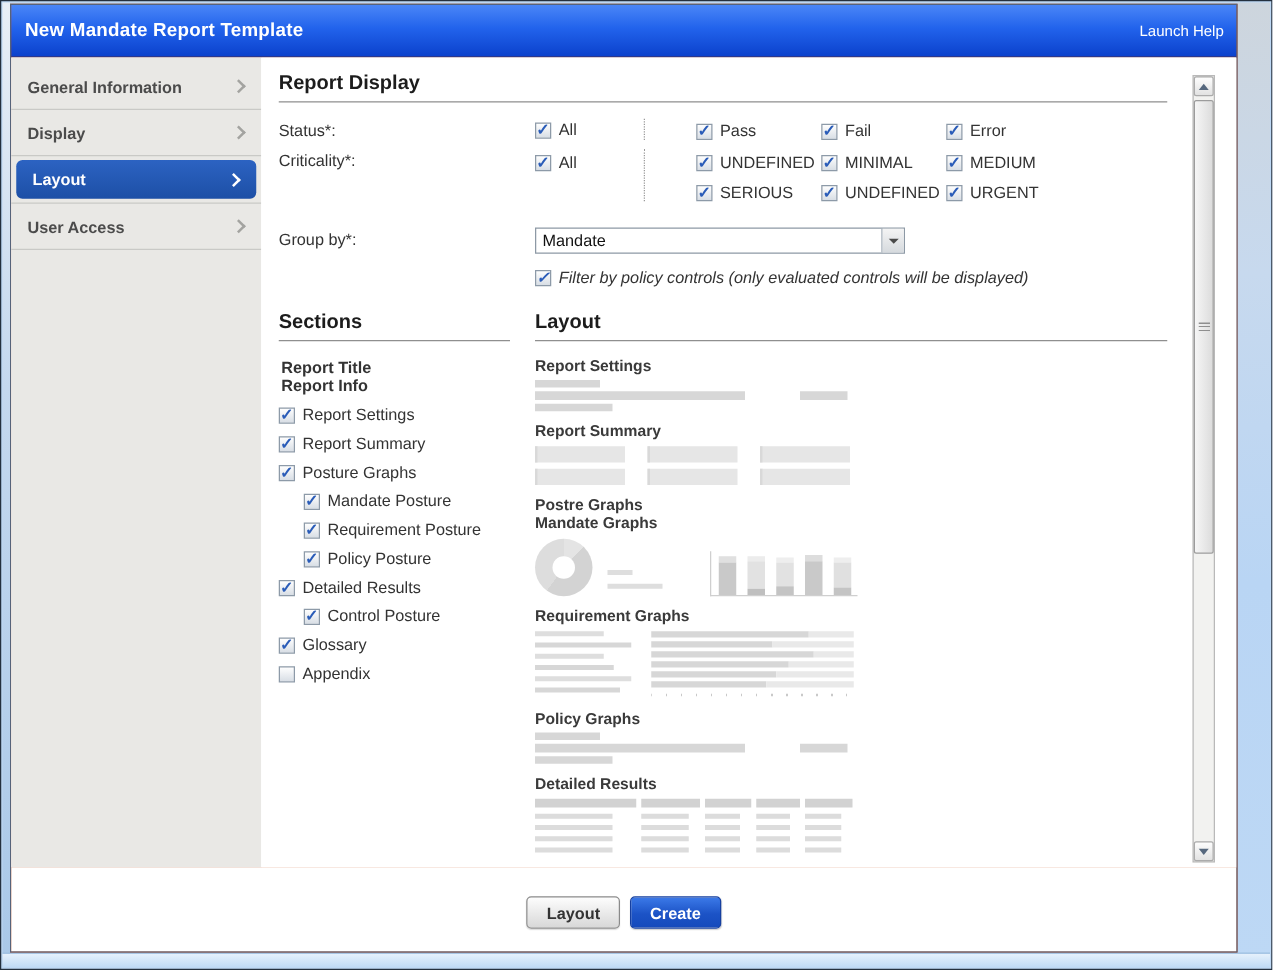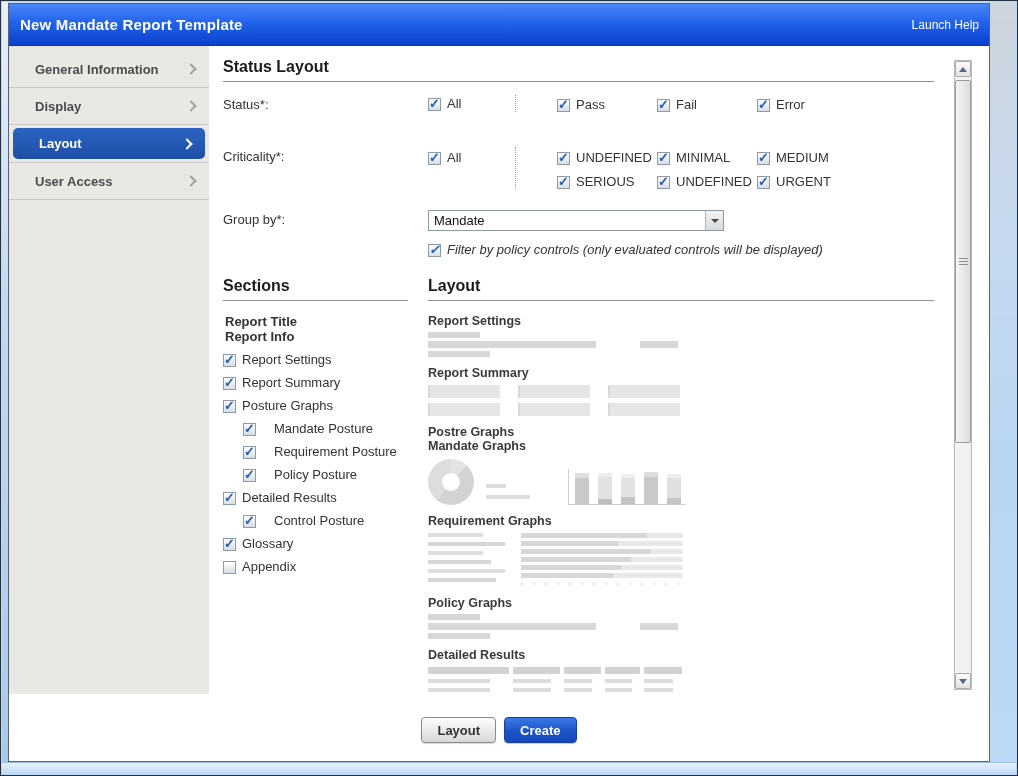--- a/index.html
+++ b/index.html
@@ -23,21 +23,21 @@
     background:linear-gradient(180deg,#4a86f7 0%,#2263ec 45%,#0b41cc 100%);
     border-bottom:1px solid #0a36a8; }
   .titlebar .title { color:#fff; font-size:15px; font-weight:bold; letter-spacing:.2px; }
   .titlebar .help { color:#fff; font-size:12px; cursor:pointer; }
 
   
   .main-row { flex:1; display:flex; min-height:0; background:#fff; }
 
   .sidebar { width:200px; flex:none; background:#e9e8e5; padding-top:5px; }
   .nav-item { position:relative; height:37px; display:flex; align-items:center; justify-content:space-between;
-    padding:0 14px 0 26px; border-bottom:1px solid #c9c9c6; cursor:pointer; }
+    padding:0 14px 0 13px; border-bottom:1px solid #c9c9c6; cursor:pointer; }
   .nav-item .nav-label { font-size:13px; font-weight:bold; color:#4b4b4b; }
   .chev { width:8px; height:8px; border-top:2px solid #a3a3a0; border-right:2px solid #a3a3a0;
     transform:rotate(45deg); flex:none; }
   .nav-item.selected { margin:3px 4px; height:31px; border-radius:5px; border-bottom:none;
     background:linear-gradient(180deg,#2c63c2,#1d4fa6); box-shadow:0 0 0 1px #17але inset; }
   .nav-item.selected .nav-label { color:#fff; }
   .nav-item.selected .chev { border-color:#fff; }
   .nav-sep-after { border-bottom:1px solid #c9c9c6; margin:0; height:0; }
 
   
@@ -69,21 +69,21 @@
     border-top:4px solid #4a4a4a; }
 
   
   .two-col { display:flex; margin-top:20px; }
   .col-sections { width:205px; flex:none; }
   .col-sections .hrule { width:185px; }
   .col-preview { flex:1; min-width:0; }
 
   .static-item { font-size:13px; font-weight:bold; color:#333; line-height:15px; margin-left:2px; }
   .sec-item { margin-top:8px; }
-  .sec-item.indent { margin-left:20px;gap:12px; }
+  .sec-item.indent { margin-left:20px; }
 
   
   .pv-label { font-size:12.5px; font-weight:bold; color:#3a3a3a; line-height:14px; }
   .pv-block { margin-top:9px; }
   .b { background:#d7d7d7; }
   .bl { background:#e9e9e9; }
   .bm { background:#dedede; }
   .ph-row { display:flex; align-items:center; }
 
   .sum-row { display:flex; gap:18px; margin-top:5px; }
@@ -174,21 +174,21 @@
         <div class="nav-sep-after"></div>
         <div class="nav-item">
           <span class="nav-label">User Access</span>
           <span class="chev"></span>
         </div>
       </div>
 
       <div class="content">
         <div class="content-inner">
 
-          <h1 class="section-h">Status Layout</h1>
+          <h1 class="section-h">Report Display</h1>
           <hr class="hrule">
 
           <div class="form-row" style="margin-top:13px;">
             <div class="form-label">Status*:</div>
             <div class="all-col">
               <label class="cb-item">
                 <span class="cb checked"></span>
                 <span>All</span>
               </label>
             </div>
@@ -202,21 +202,21 @@
                 <span class="cb checked"></span>
                 <span>Fail</span>
               </label>
               <label class="cb-item opt">
                 <span class="cb checked"></span>
                 <span>Error</span>
               </label>
             </div>
           </div>
 
-          <div class="form-row" style="margin-top:35px;">
+          <div class="form-row" style="margin-top:7px;">
             <div class="form-label">Criticality*:</div>
             <div class="all-col" style="padding-top:3px;">
               <label class="cb-item">
                 <span class="cb checked"></span>
                 <span>All</span>
               </label>
             </div>
             <div class="vdiv"></div>
             <div class="opts" style="padding-top:3px;">
               <label class="cb-item opt">

